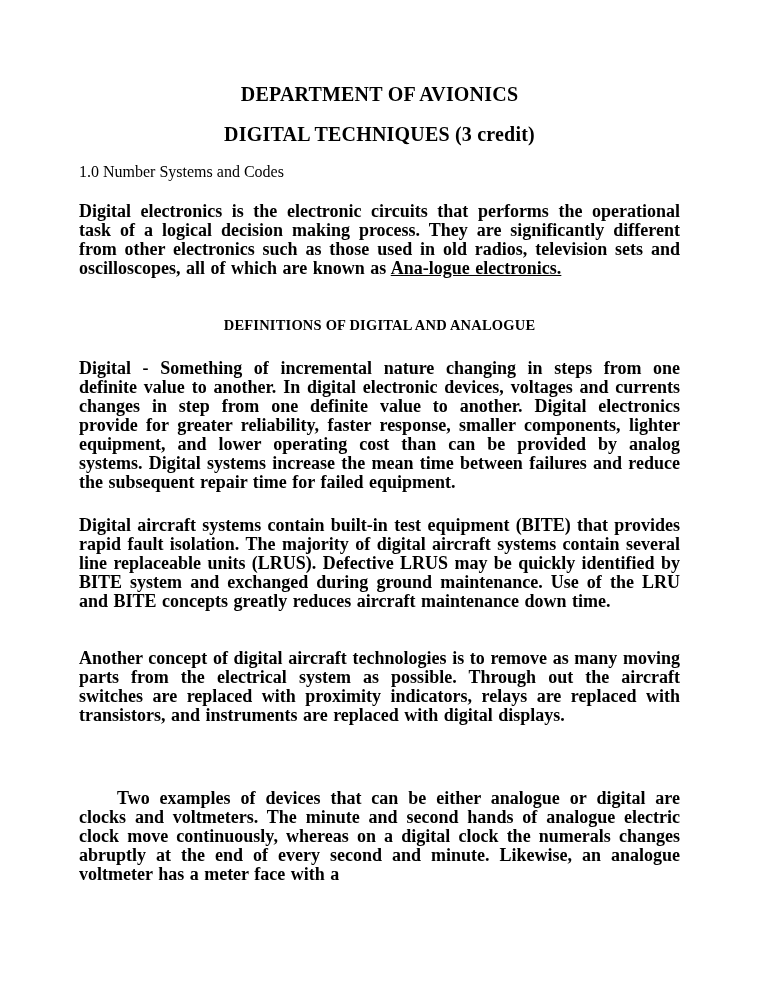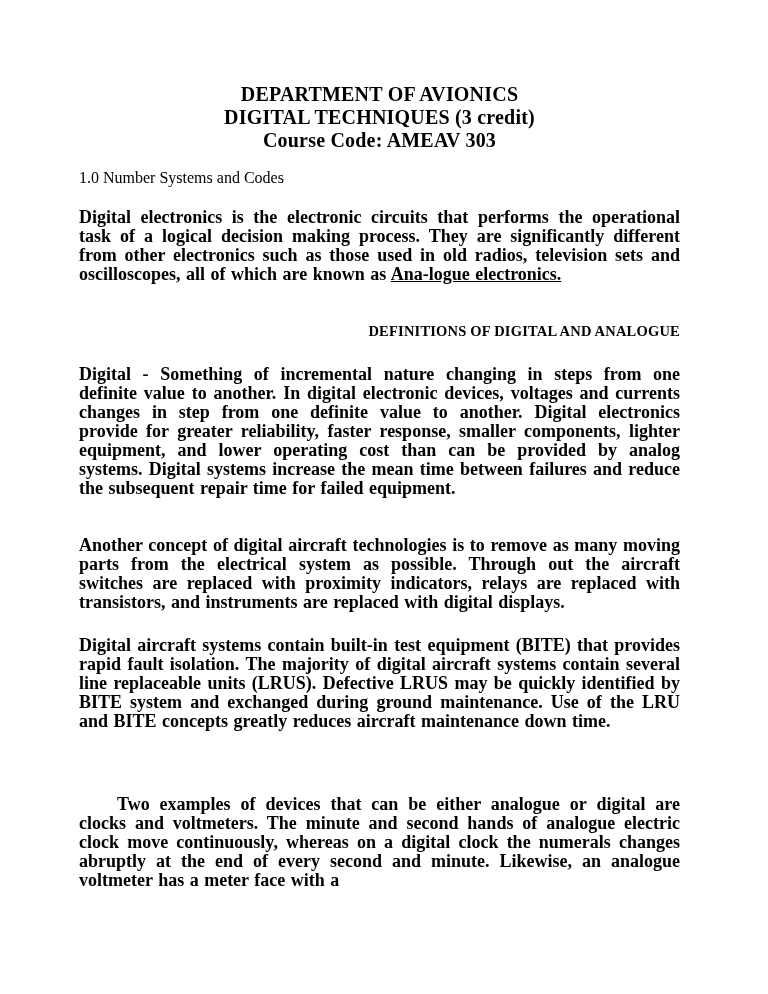--- a/index.html
+++ b/index.html
@@ -17,69 +17,68 @@
     padding: 83px 88px 0 79px;
     background: #ffffff;
   }
   .doc-title {
     font-size: 20px;
     font-weight: bold;
     text-align: center;
     line-height: 23px;
     letter-spacing: 0.2px;
   }
-  .doc-title + .doc-title { }
+  .doc-title + .doc-title { margin-top: 17px; }
   .section-heading {
     font-size: 16px;
     font-weight: normal;
     line-height: 26px;
     margin-top: 13px;
     text-align: left;
   }
   p.body {
     font-size: 18px;
     font-weight: bold;
     line-height: 19px;
     text-align: justify;
     margin-top: 17px;
     word-spacing: 1px;
   }
   .center-heading {
     font-size: 14.5px;
     font-weight: bold;
     line-height: 19px;
-    text-align: right;
+    text-align: center;
     margin-top: 38px;
     letter-spacing: 0.2px;
   }
   p.tight { margin-top: 24px; }
   p.gap { margin-top: 38px; }
   p.gap-lg { margin-top: 64px; }
   p.indent { text-indent: 38px; }
   .underline { text-decoration: underline; }
 </style>
 </head>
 <body>
 
 <div class="page">
 
   <h1 class="doc-title">DEPARTMENT OF AVIONICS</h1>
 
   <h1 class="doc-title">DIGITAL TECHNIQUES (3 credit)</h1>
 
-  <h1 class="doc-title">Course Code: AMEAV 303</h1>
 
   <h2 class="section-heading">1.0 Number Systems and Codes</h2>
 
   <p class="body"><span>Digital electronics is the electronic circuits that performs the operational task of a logical decision making process. They are significantly different from other electronics such as those used in old radios, television sets and oscilloscopes, all of which are known as </span><span class="underline">Ana-logue electronics.</span></p>
 
   <h3 class="center-heading">DEFINITIONS OF DIGITAL AND ANALOGUE</h3>
 
   <p class="body tight">Digital - Something of incremental nature changing in steps from one definite value to another. In digital electronic devices, voltages and currents changes in step from one definite value to another. Digital electronics provide for greater reliability, faster response, smaller components, lighter equipment, and lower operating cost than can be provided by analog systems. Digital systems increase the mean time between failures and reduce the subsequent repair time for failed equipment.</p>
 
+  <p class="body tight">Digital aircraft systems contain built-in test equipment (BITE) that provides rapid fault isolation. The majority of digital aircraft systems contain several line replaceable units (LRUS). Defective LRUS may be quickly identified by BITE system and exchanged during ground maintenance. Use of the LRU and BITE concepts greatly reduces aircraft maintenance down time.</p>
+
   <p class="body gap">Another concept of digital aircraft technologies is to remove as many moving parts from the electrical system as possible. Through out the aircraft switches are replaced with proximity indicators, relays are replaced with transistors, and instruments are replaced with digital displays.</p>
-
-  <p class="body tight">Digital aircraft systems contain built-in test equipment (BITE) that provides rapid fault isolation. The majority of digital aircraft systems contain several line replaceable units (LRUS). Defective LRUS may be quickly identified by BITE system and exchanged during ground maintenance. Use of the LRU and BITE concepts greatly reduces aircraft maintenance down time.</p>
 
 
   <p class="body gap-lg indent">Two examples of devices that can be either analogue or digital are clocks and voltmeters. The minute and second hands of analogue electric clock move continuously, whereas on a digital clock the numerals changes abruptly at the end of every second and minute. Likewise, an analogue voltmeter has a meter face with a</p>
 
 </div>
 
 </body></html>

